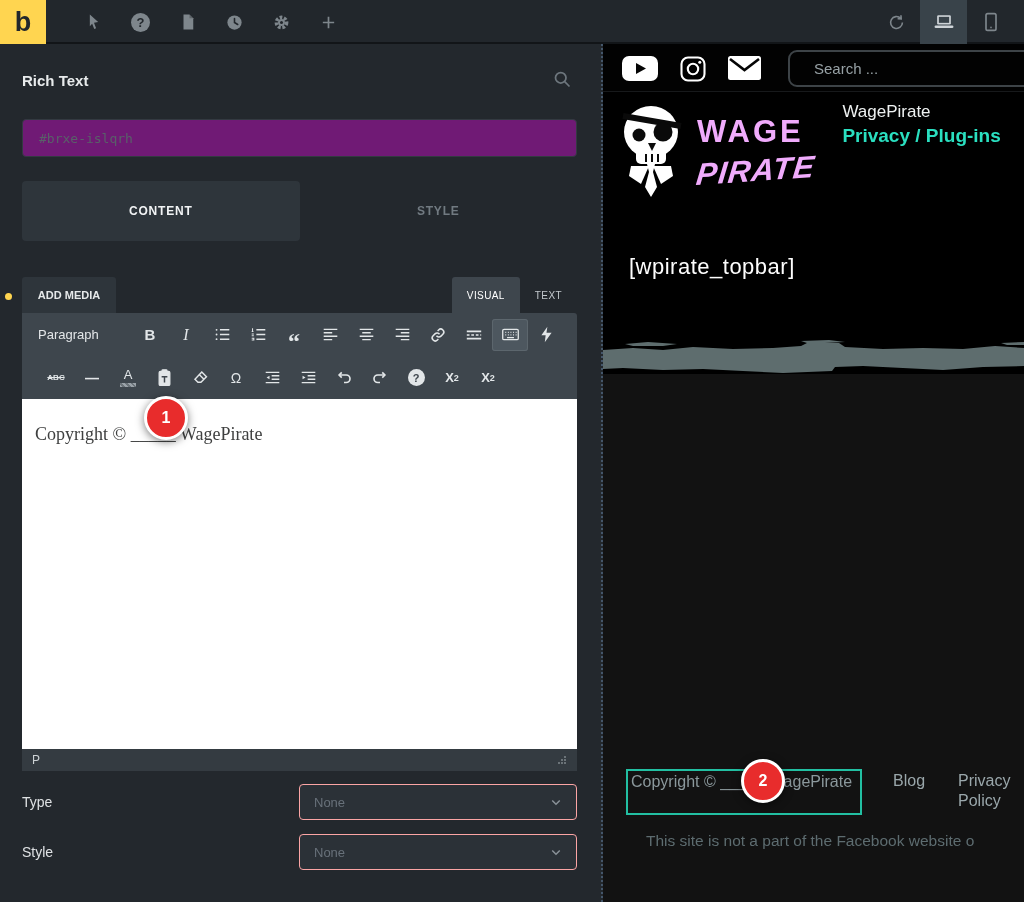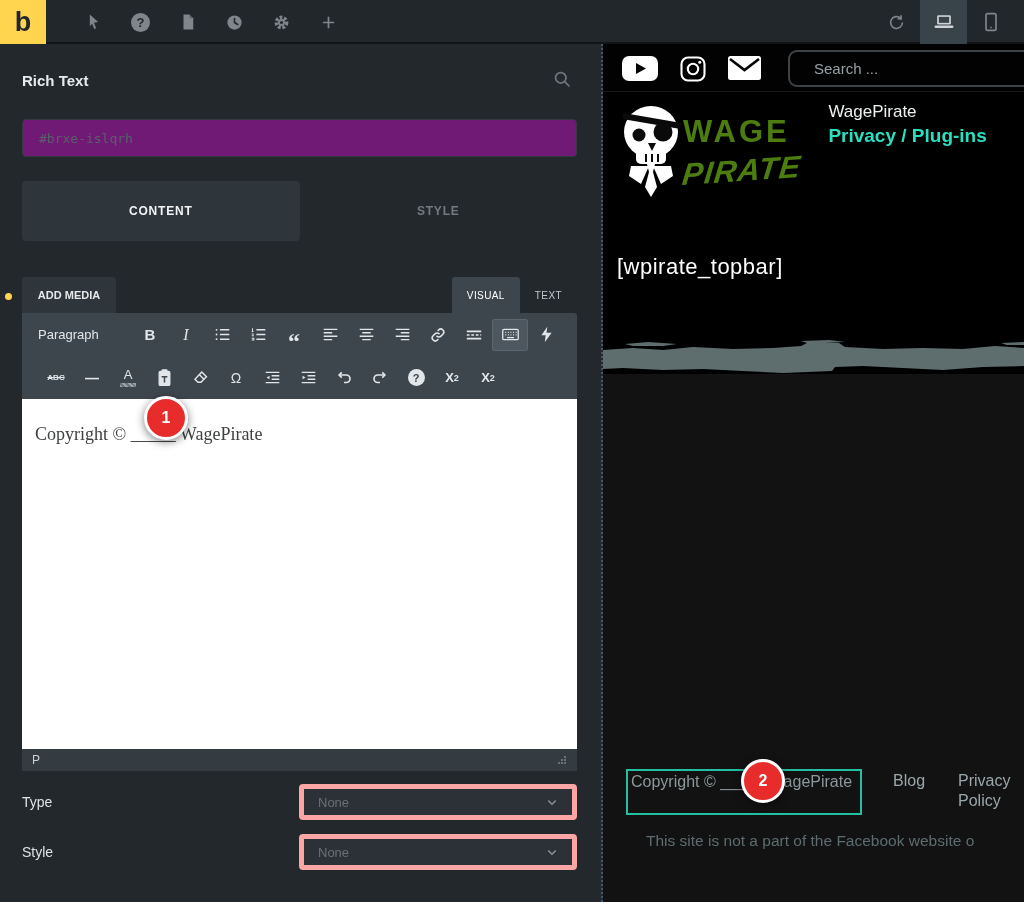--- a/index.html
+++ b/index.html
@@ -75,50 +75,50 @@
                    radial-gradient(circle at 8px 2px, #6b7378 1px, transparent 1.4px),
                    radial-gradient(circle at 5px 5px, #6b7378 1px, transparent 1.4px),
                    radial-gradient(circle at 8px 5px, #6b7378 1px, transparent 1.4px),
                    radial-gradient(circle at 2px 8px, #6b7378 1px, transparent 1.4px),
                    radial-gradient(circle at 5px 8px, #6b7378 1px, transparent 1.4px),
                    radial-gradient(circle at 8px 8px, #6b7378 1px, transparent 1.4px); }
 
   .frow { position:absolute; left:22px; width:555px; height:36px; }
   .frow .flabel { position:absolute; left:0; top:0; line-height:36px; font-size:14px; color:#dfe2e4; }
   .fselect { position:absolute; left:277px; top:0; width:278px; height:36px; background:#2b3137;
-             border:5px solid #fca5a5; border-radius:4px; display:flex; align-items:center;
+             border:1px solid #fca5a5; border-radius:4px; display:flex; align-items:center;
              padding:0 14px; cursor:pointer; }
   .fselect .val { font-size:13px; color:#68717a; }
   .fselect .chev { margin-left:auto; color:#8a9298; }
 
   
   .divider { position:absolute; left:601px; top:44px; height:858px; width:0; border-left:2px dotted #44566a; z-index:4; }
 
   
   .preview { position:absolute; left:603px; top:44px; width:421px; height:858px; background:#000; overflow:hidden;padding-left:8px; }
   .pv-below { position:absolute; left:0; top:330px; width:421px; height:528px; background:#121212; }
   .site-top { position:absolute; left:0; top:0; width:421px; height:48px; background:#020202;
               border-bottom:1px solid #17191b; }
   .soc { position:absolute; top:12px; cursor:pointer; }
   .soc-yt { left:19px; } .soc-ig { left:77px; } .soc-mail { left:125px; }
   .pv-search { position:absolute; left:185px; top:6px; width:270px; height:37px; border:2px solid #3d4347;
                border-radius:9px; background:transparent; color:#c6ced1; font-size:15px; padding:0 24px; outline:none; }
   .pv-search::placeholder { color:#97a1a5; }
 
   .site-head { position:absolute; left:16px; top:58px; display:flex; }
   .wp-logo { display:flex; align-items:center; cursor:pointer; }
-  .wp-words { margin-left:0; color:#4d7c0f; line-height:34px; }
+  .wp-words { margin-left:14px; color:#f0abfc; line-height:34px; }
   .wp-w1 { font-size:31px; font-weight:bold; letter-spacing:3px; }
   .wp-w2 { font-size:31px; font-weight:bold; font-style:italic; display:block;
            transform:skewX(-10deg) rotate(-4deg); letter-spacing:1px; }
   .rec { margin-left:28px; width:178px; }
   .rec-label { font-size:17px; color:#eef1f1; }
   .rec-title { font-size:19px; font-weight:bold; color:#2adfc0; line-height:28px; cursor:pointer; }
 
-  .shortcode { position:absolute; left:14px; top:210px; font-size:22px; color:#fdfdfd; letter-spacing:.5px; }
+  .shortcode { position:absolute; left:26px; top:210px; font-size:22px; color:#fdfdfd; letter-spacing:.5px; }
 
   .torn { position:absolute; left:0; top:296px; width:421px; height:40px; }
 
   .copy-box { position:absolute; left:23px; top:725px; width:236px; height:46px;
               border:2px solid #22bfa2; padding:0 3px; font-size:16px; line-height:21px;
               color:#8b989c; overflow:hidden; cursor:pointer; }
   .pv-link { position:absolute; top:727px; font-size:16px; color:#9aa7ab; cursor:pointer; line-height:20px; }
   .pv-blog { left:290px; }
   .pv-privacy { left:355px; width:74px; }
   .pv-disclaimer { position:absolute; left:43px; top:788px; font-size:15.5px; color:#5d6c70; white-space:nowrap; }

